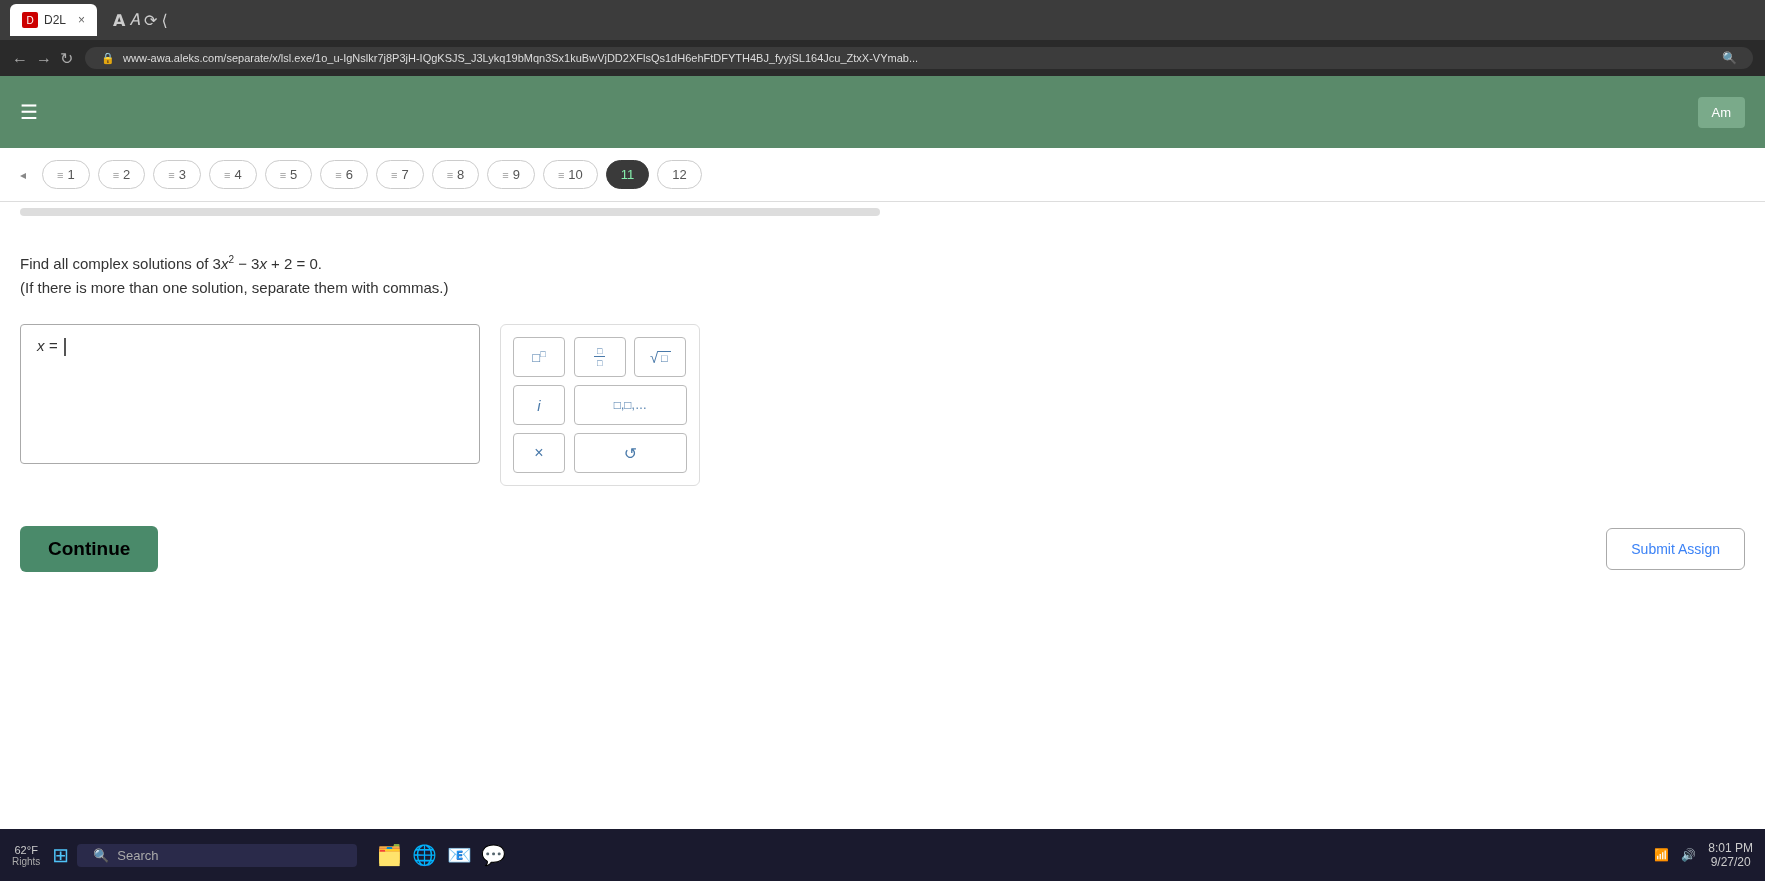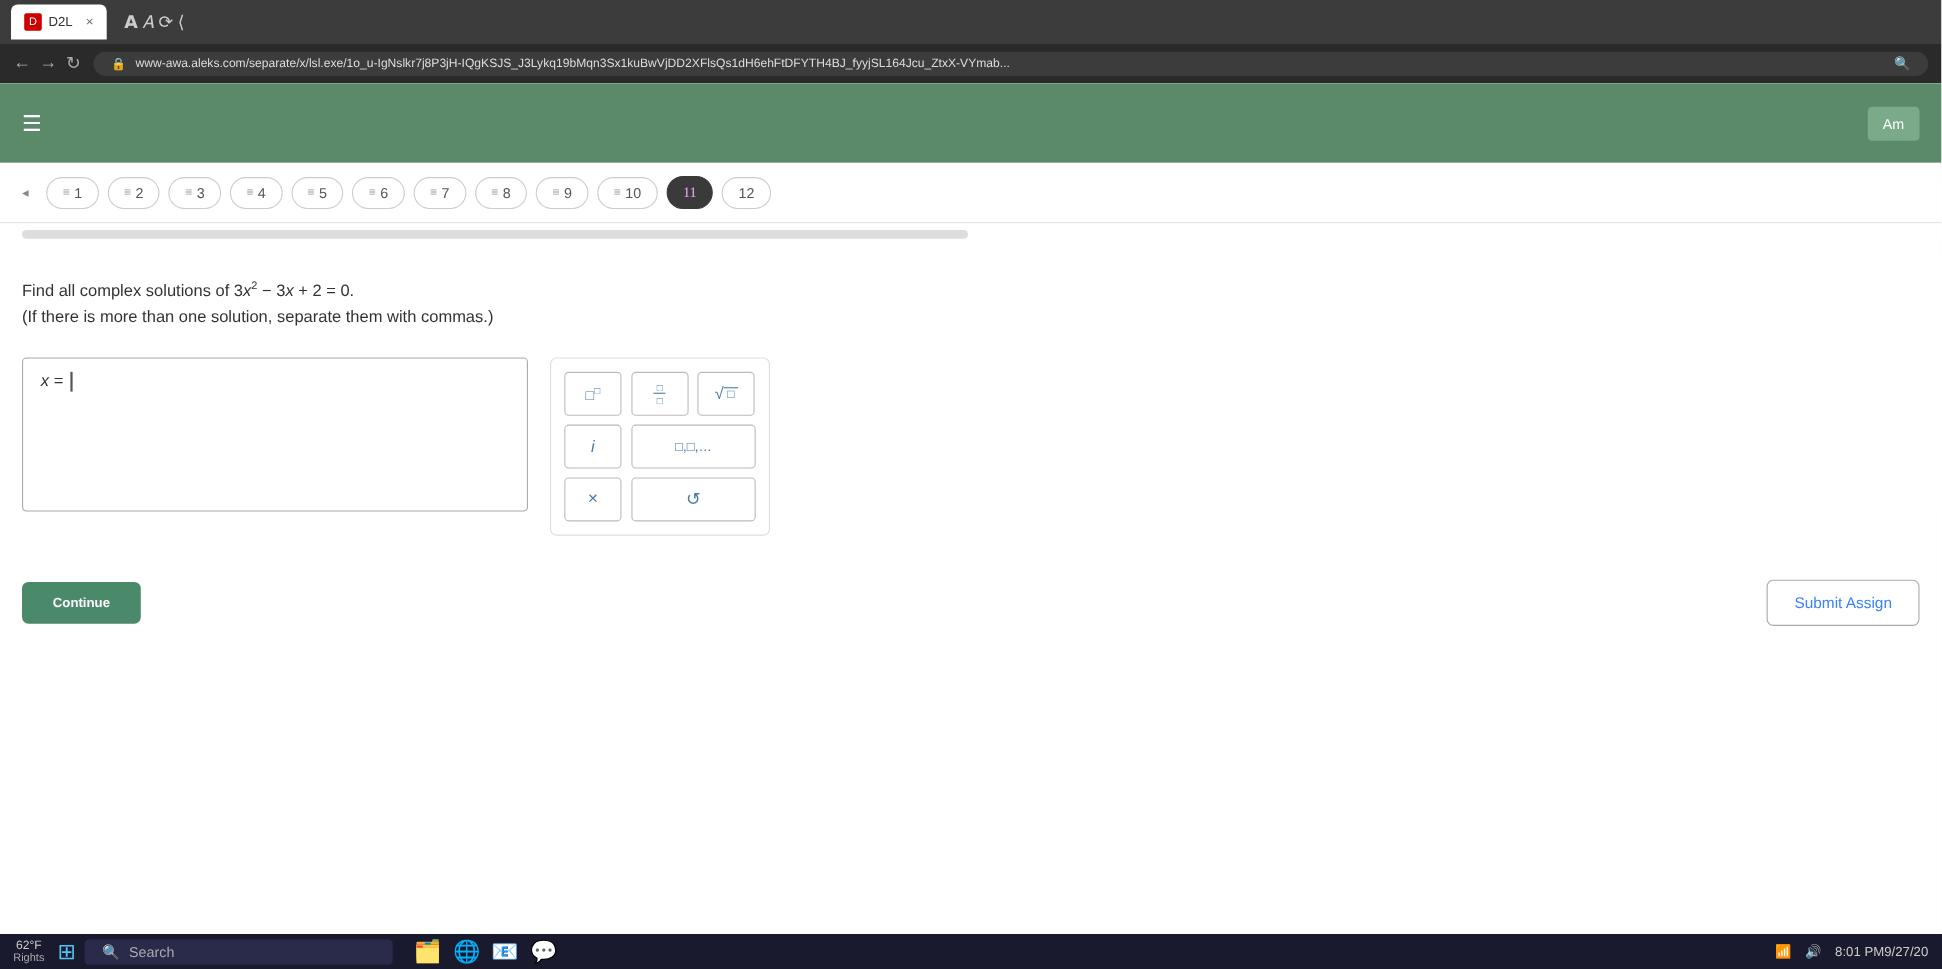--- a/index.html
+++ b/index.html
@@ -128,23 +128,22 @@
       border-radius: 20px;
       border: 1px solid #ccc;
       background: white;
       color: #555;
       font-size: 13px;
       cursor: pointer;
       white-space: nowrap;
     }
     .q-nav-btn.active {
       background: #3a3a3a;
-      color: #f0abfc;
+      color: #86efac;
       border-color: #3a3a3a;
-      font-family: Liberation Serif, serif;
     }
     .q-nav-btn .eq-icon {
       font-size: 11px;
       color: #999;
     }
 
     
     .scroll-indicator {
       height: 20px;
       background: white;
@@ -222,25 +221,25 @@
       height: 40px;
       border: 1px solid #bbb;
       border-radius: 4px;
       background: white;
       cursor: pointer;
       font-size: 16px;
       color: #4a7aaa;
     }
     .continue-btn {
       background: #4a8a6a;
-      color: #ffffff;
+      color: #000000;
       border: none;
       border-radius: 6px;
       padding: 12px 28px;
-      font-size: 12px;
+      font-size: 19px;
       cursor: pointer;
       font-weight: bold;
     }
     .submit-assign-btn {
       background: white;
       color: #3b82f6;
       border: 1px solid #aaa;
       border-radius: 6px;
       padding: 12px 24px;
       font-size: 14px;
@@ -259,21 +258,21 @@
       border-top: 1px solid #ddd;
     }
     .footer-link { color: #4a7aaa; cursor: pointer; text-decoration: none; }
 
     
     .taskbar {
       position: fixed;
       bottom: 0;
       left: 0;
       width: 1765px;
-      height: 32px;
+      height: 52px;
       background: #1a1a2e;
       display: flex;
       align-items: center;
       padding: 0 12px;
       gap: 8px;
     }
     .taskbar-start {
       display: flex;
       align-items: center;
       gap: 4px;
@@ -508,18 +507,18 @@
 
   <div style="display:flex; align-items:center; gap:10px; margin-left:12px;">
     <span style="font-size:20px; cursor:pointer;">🗂️</span>
     <span style="font-size:20px; cursor:pointer;">🌐</span>
     <span style="font-size:20px; cursor:pointer;">📧</span>
     <span style="font-size:20px; cursor:pointer;">💬</span>
   </div>
   <div class="taskbar-icons">
     <span>📶</span>
     <span>🔊</span>
-    <div style="display:flex; flex-direction:row; align-items:center;">
+    <div style="display:flex; flex-direction:column; align-items:center;">
       <span class="taskbar-time">8:01 PM</span>
       <span class="taskbar-time">9/27/20</span>
     </div>
   </div>
 </div>
 
 </body></html>

